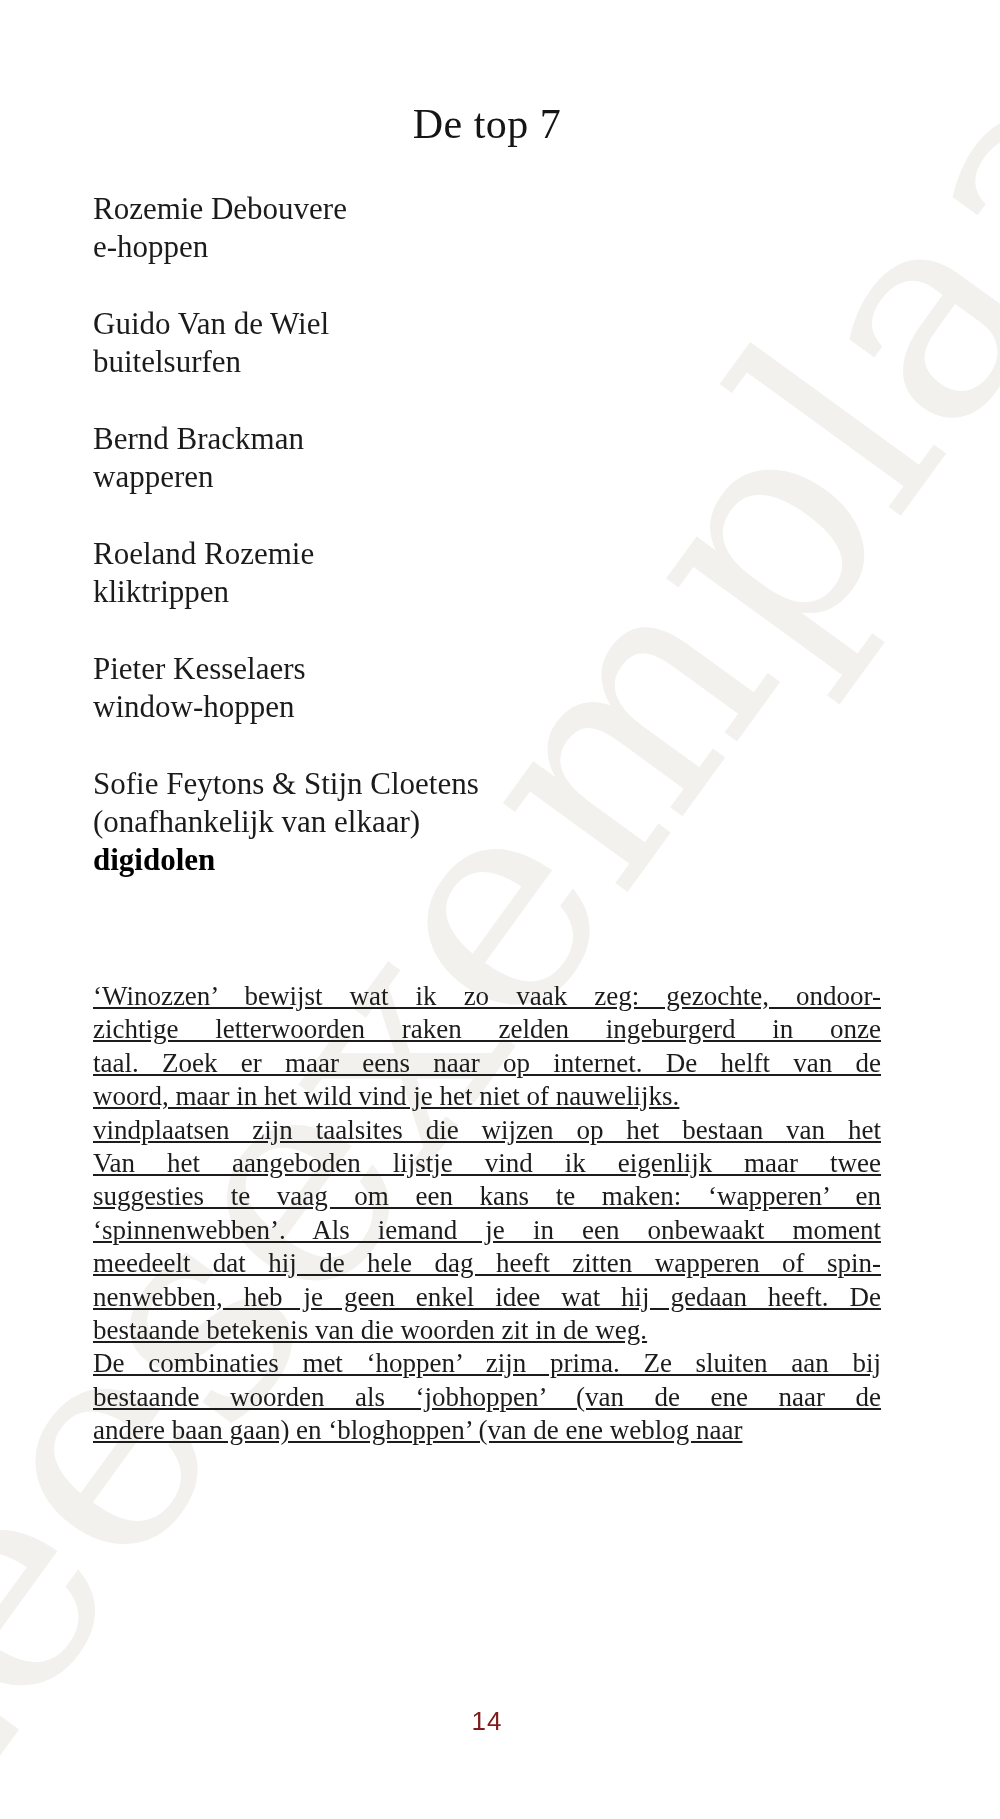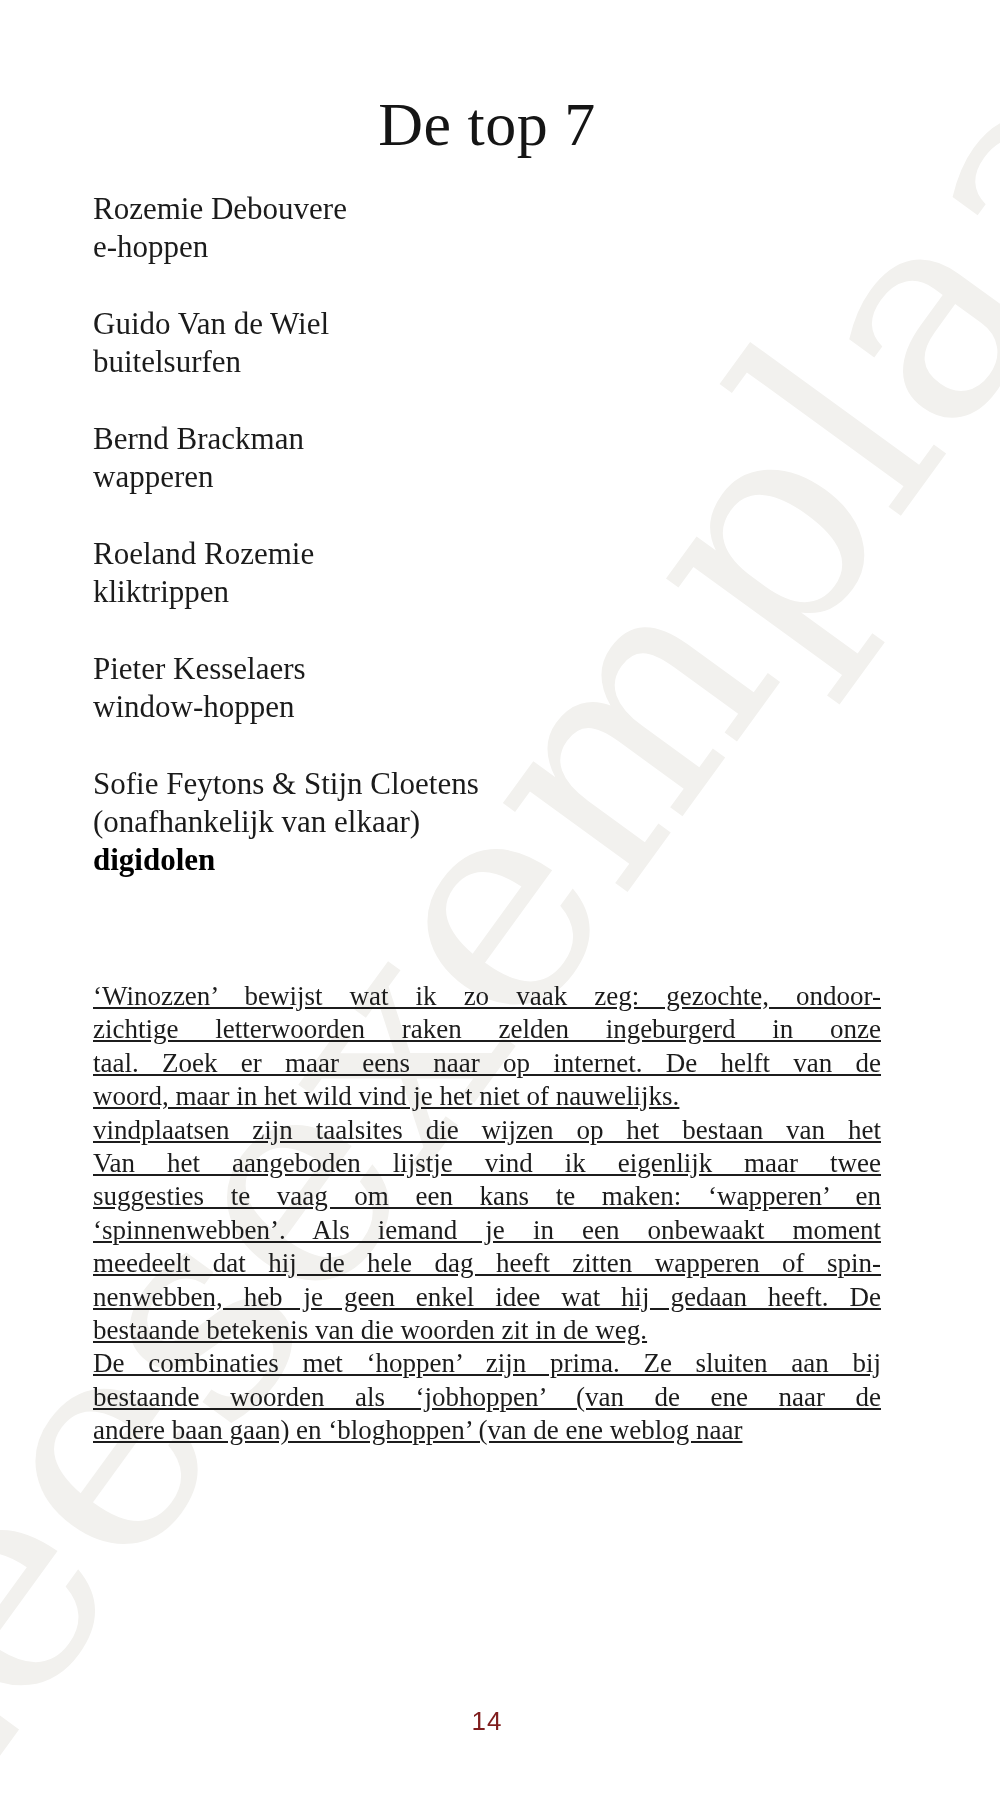--- a/index.html
+++ b/index.html
@@ -29,21 +29,21 @@
   .column {
     position: absolute;
     left: 93px;
     top: 0;
     width: 788px;
     z-index: 1;
     color: #1b1b1b;
   }
   .doc-title {
     margin: 98px 0 0 0;
-    font-size: 62px;
+    font-size: 42px;
     font-weight: 400;
     line-height: 52px;
     text-align: center;
     color: #151515;
     letter-spacing: 0.5px;
   }
   .top-list { margin-top: 40px; }
   .entry { text-align: left; margin-bottom: 39px; }
   .entry .line { font-size: 31px; line-height: 38px; }
   .entry .word-highlight {

